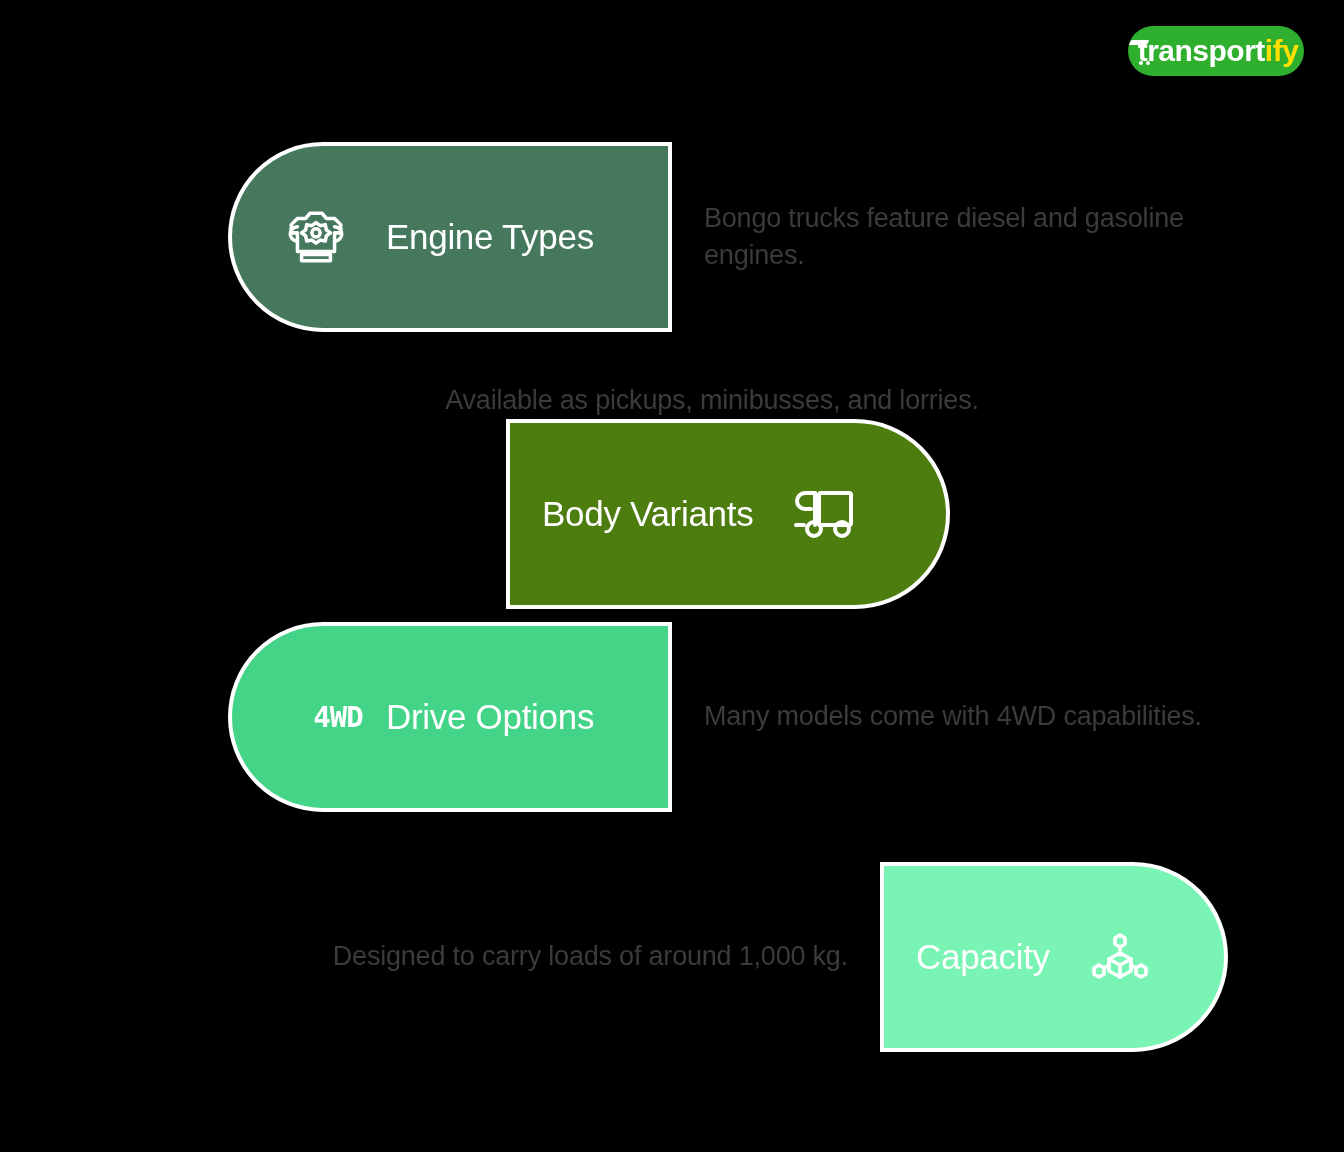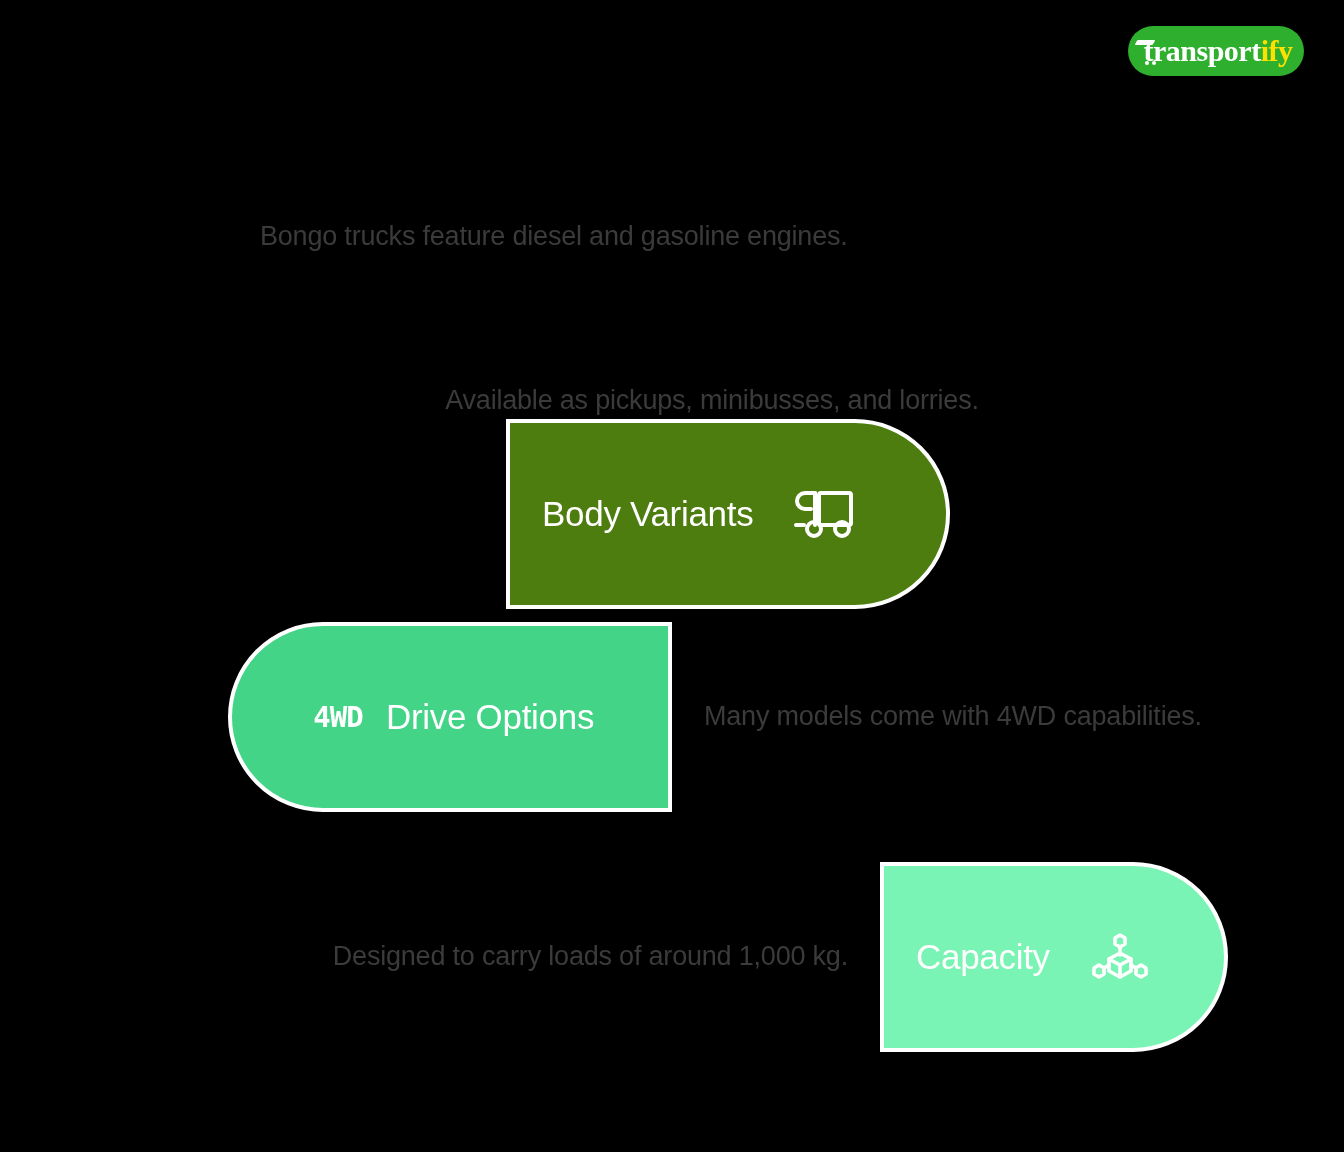--- a/index.html
+++ b/index.html
@@ -23,21 +23,20 @@
     position: absolute;
     top: 26px;
     left: 1128px;
     width: 176px;
     height: 50px;
     background: #2EAF2E;
     border-radius: 25px;
     display: flex;
     align-items: center;
     justify-content: center;
-    font-family: Liberation Serif, serif;
   }
   .logo-text {
     font-size: 30px;
     font-weight: 700;
     letter-spacing: -0.5px;
     line-height: 1;
     display: flex;
     align-items: baseline;
     position: relative;
     padding-left: 4px;
@@ -153,20 +152,33 @@
     <span class="logo-wheels">
         <i></i>
         <i></i>
       </span>
     <span class="logo-part-a">transport</span>
     <span class="logo-part-b">ify</span>
   </div>
 </div>
 
 <div class="row row-1">
+  <div class="bar left-cap bar-w-444 icon-first" style="background:#45785C;" style-bg="#45785C">
+    <span class="bar-icon">
+      <svg width="66" height="66" viewBox="0 0 64 64" fill="none" stroke="#FFFFFF" stroke-width="3.4" stroke-linejoin="round" stroke-linecap="round">
+        <path d="M22 14 L26 9 L38 9 L42 14 L50 14 L56 20 L56 28 L50 28 L50 46 L14 46 L14 28 L8 28 L8 20 L14 14 Z"></path>
+        <path d="M50 22 A7 7 0 0 1 50 36"></path>
+        <path d="M14 22 A7 7 0 0 0 14 36"></path>
+        <path d="M32 18 L36 21 L41 20 L42 25 L46 28 L42 31 L41 36 L36 35 L32 38 L28 35 L23 36 L22 31 L18 28 L22 25 L23 20 L28 21 Z"></path>
+        <circle cx="32" cy="28" r="4"></circle>
+        <rect x="18" y="49" width="28" height="6"></rect>
+      </svg>
+    </span>
+    <span class="bar-label">Engine Types</span>
+  </div>
   <div class="desc desc-right" style="color: rgb(59, 59, 59);">Bongo trucks feature diesel and gasoline engines.</div>
 </div>
 
 <div class="row row-2">
   <div class="desc desc-left" style="color: rgb(59, 59, 59);">Available as pickups, minibusses, and lorries.</div>
   <div class="bar right-cap bar-w-444 icon-last" style="background:#4d7c0f;">
     <span class="bar-label">Body Variants</span>
     <span class="bar-icon">
       <svg width="64" height="58" viewBox="0 0 64 58" fill="none" stroke="#FFFFFF" stroke-width="4" stroke-linejoin="round" stroke-linecap="round">
         <rect x="28" y="8" width="32" height="32" rx="2"></rect>

